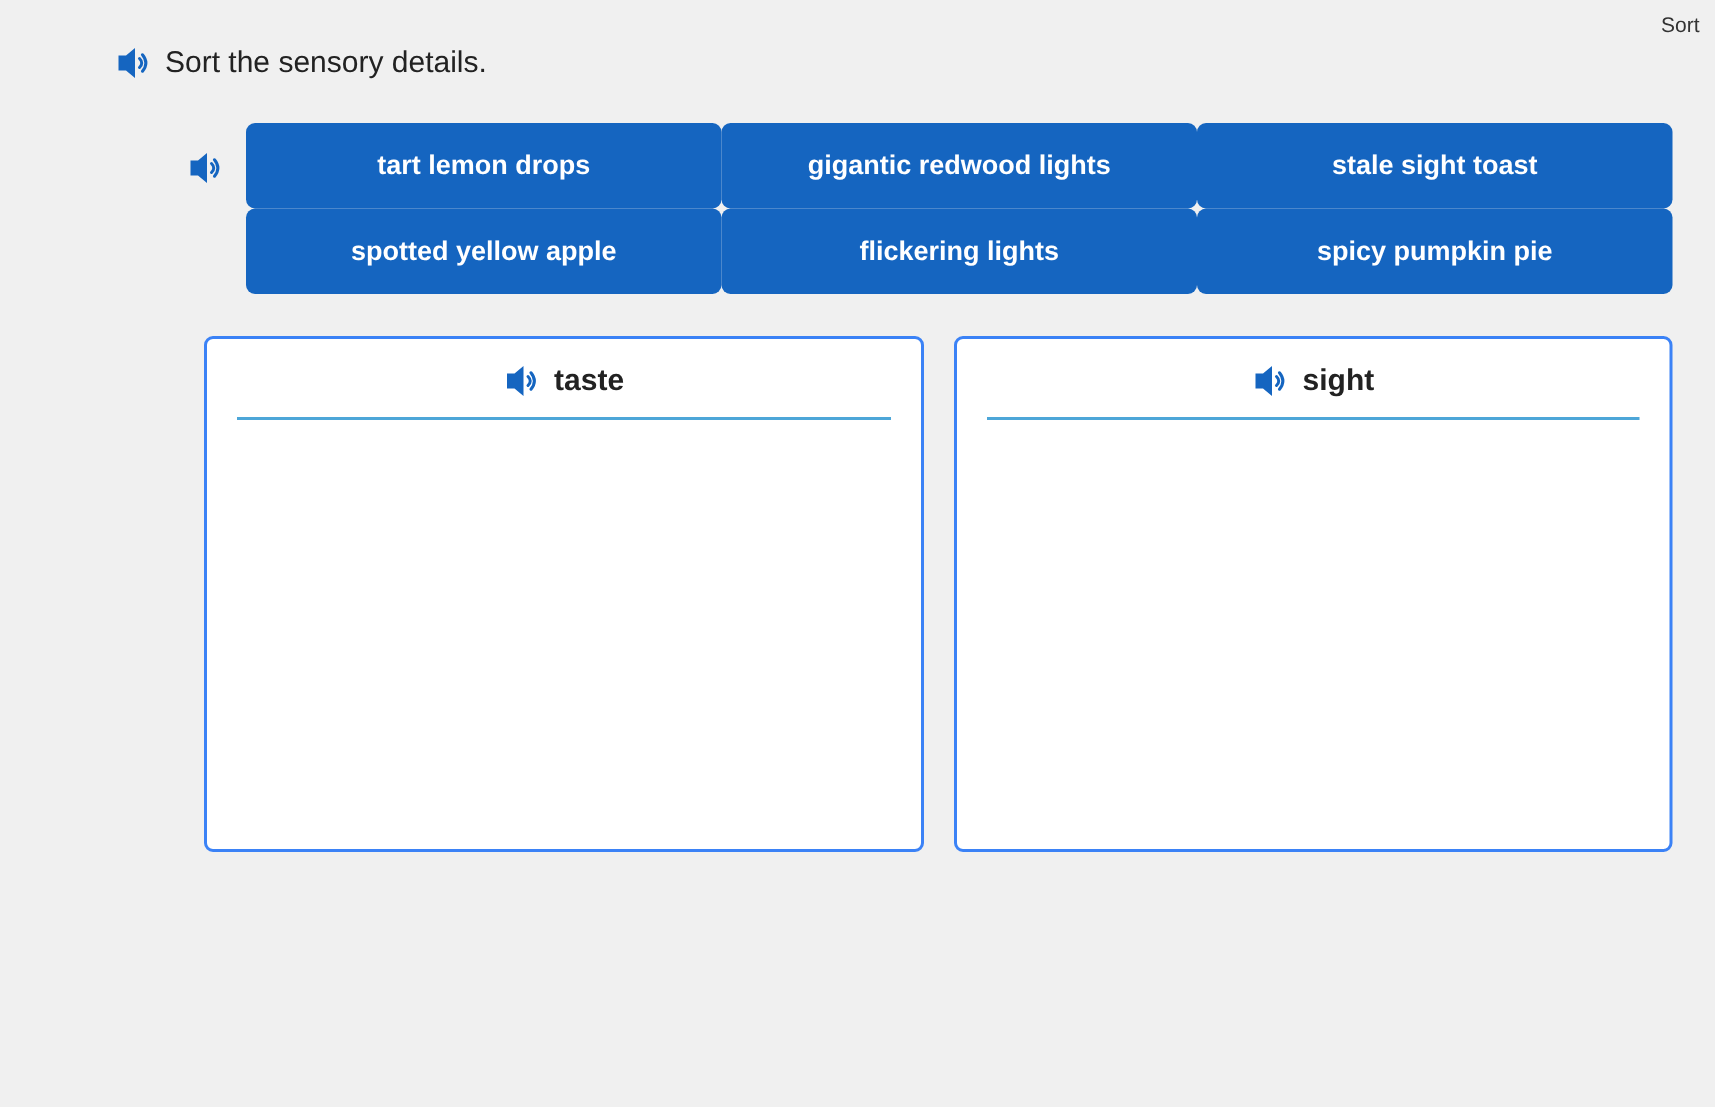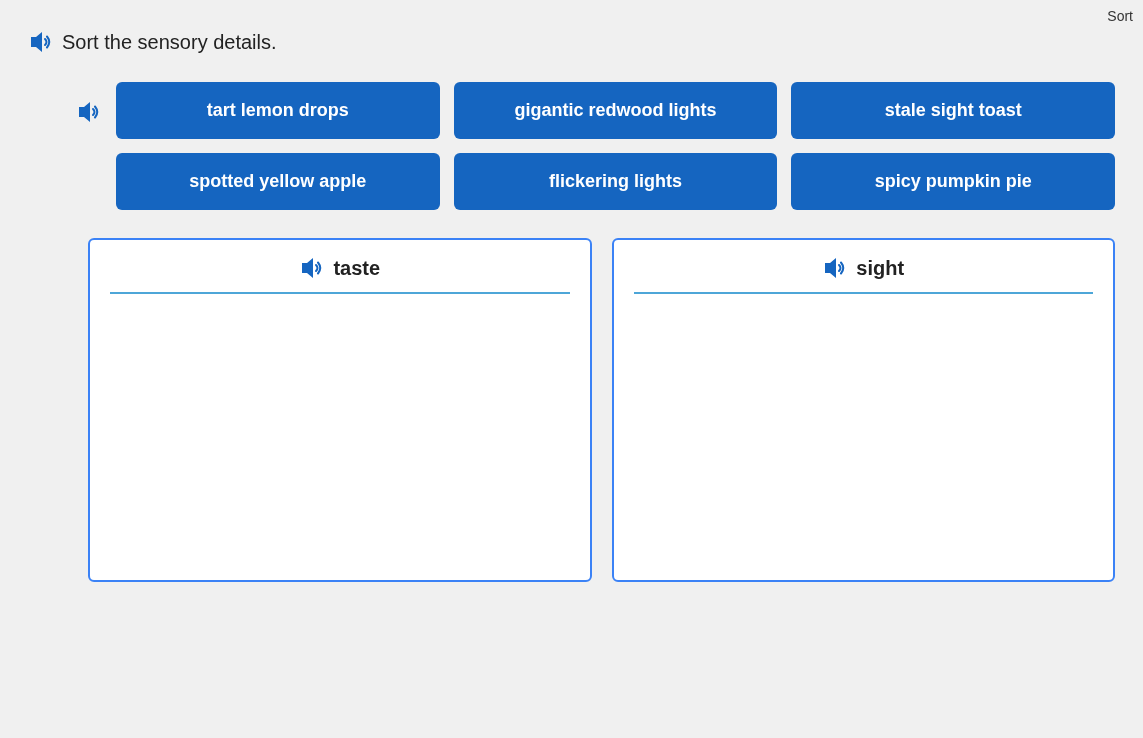--- a/index.html
+++ b/index.html
@@ -20,20 +20,21 @@
     .top-right {
       position: absolute;
       top: 8px;
       right: 10px;
       font-size: 14px;
       color: #333;
     }
 
     .main-container {
       padding: 30px 28px;
+      margin-left: 48px;
     }
 
     .instruction-row {
       display: flex;
       align-items: center;
       gap: 10px;
       margin-bottom: 28px;
     }
 
     .instruction-text {
@@ -46,21 +47,20 @@
       display: flex;
       align-items: flex-start;
       gap: 16px;
       margin-bottom: 28px;
       padding-left: 48px;
     }
 
     .cards-grid {
       display: grid;
       grid-template-columns: repeat(3, 1fr);
-      gap: 14px;
       flex: 1;
     }
 
     .card {
       background-color: #1565c0;
       color: white;
       border-radius: 6px;
       padding: 18px 20px;
       font-size: 18px;
       font-weight: 600;

